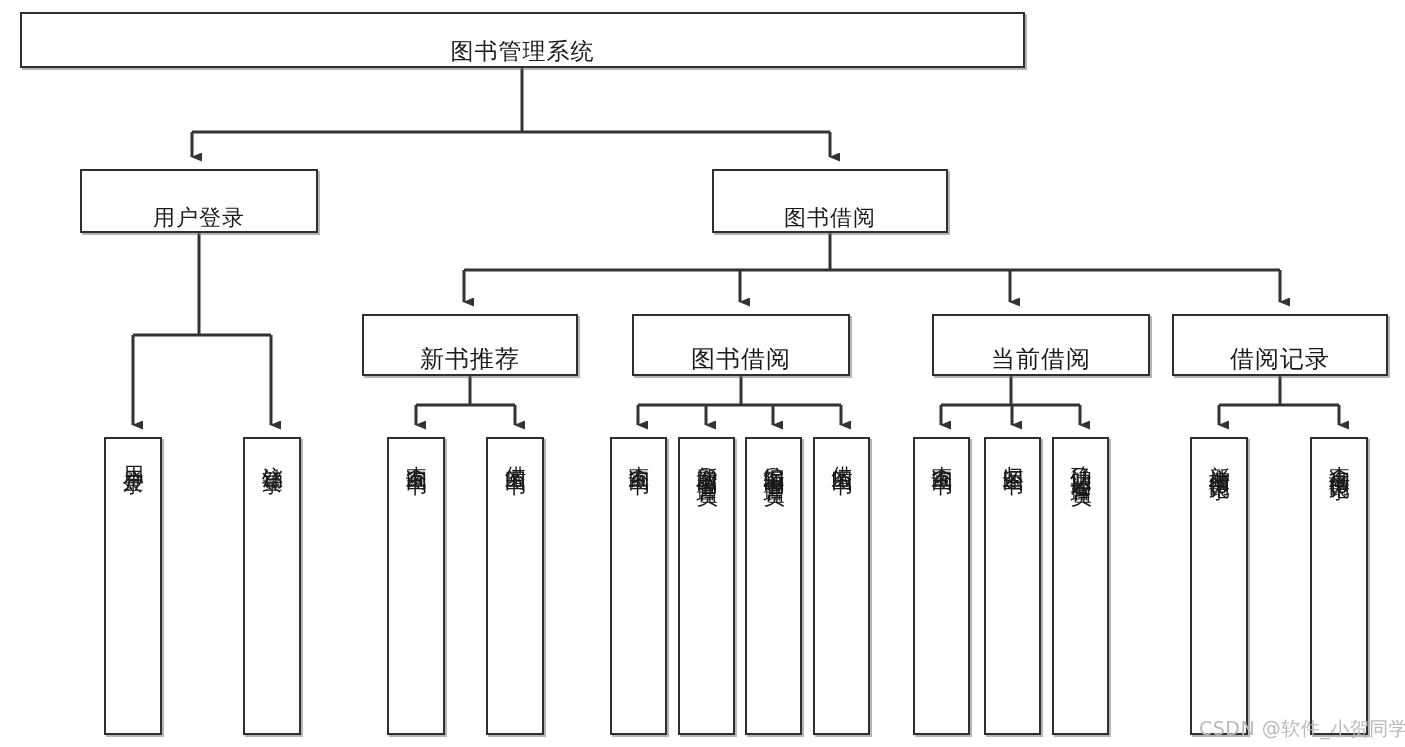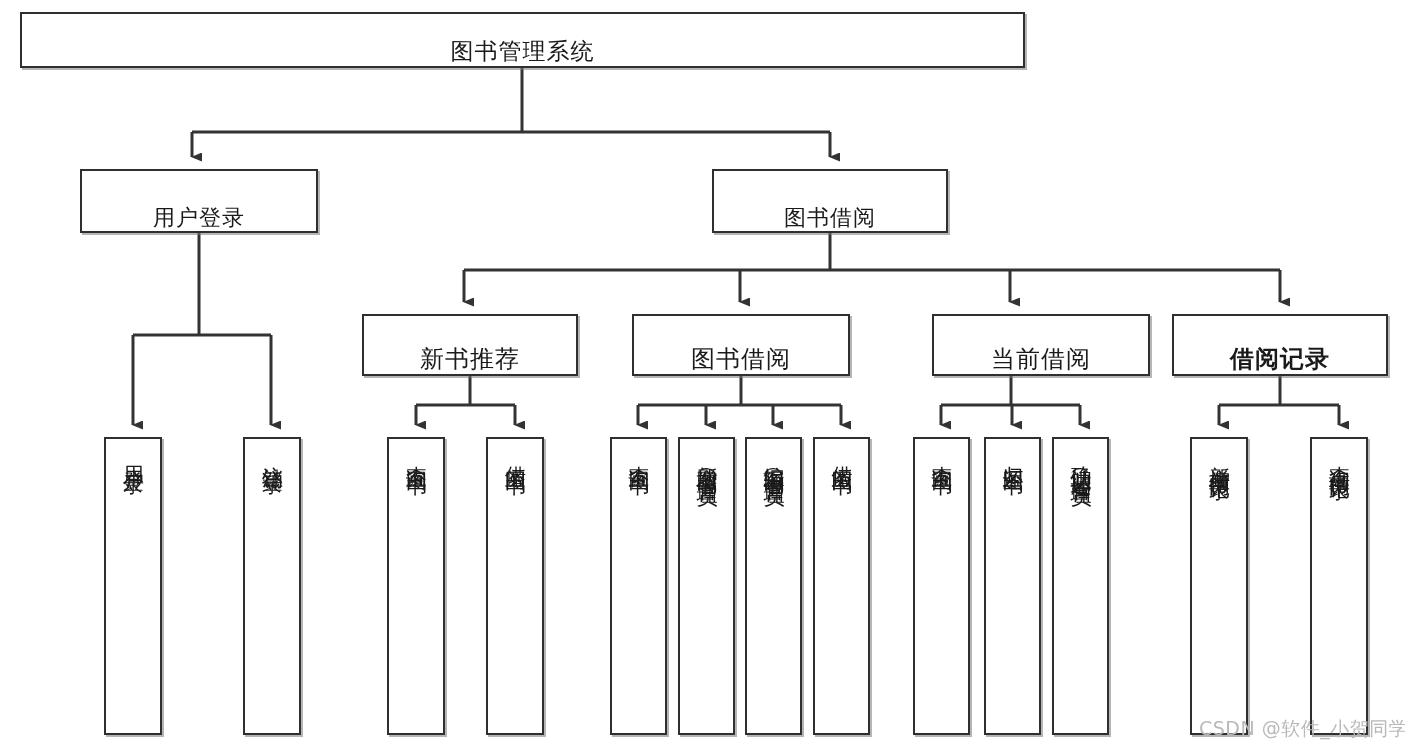--- a/index.html
+++ b/index.html
@@ -138,21 +138,21 @@
 
   <div class="node lvl-3 shadowed" style="left: 362px; top: 314px; width: 216px; height: 62px;">
     <span class="node-label">新书推荐</span>
   </div>
   <div class="node lvl-3 shadowed" style="left: 632px; top: 314px; width: 218px; height: 62px;">
     <span class="node-label">图书借阅</span>
   </div>
   <div class="node lvl-3 shadowed" style="left: 902px; top: 314px; width: 218px; height: 62px; margin-left: 30px;">
     <span class="node-label">当前借阅</span>
   </div>
-  <div class="node lvl-3 shadowed" style="left: 1172px; top: 314px; width: 216px; height: 62px; font-weight: bold;">
+  <div class="node lvl-3 shadowed" style="left: 1172px; top: 314px; width: 216px; height: 62px;">
     <span class="node-label">借阅记录</span>
   </div>
 
   <div class="node vertical shadowed" style="left: 104px; top: 437px; width: 58px; height: 298px;">
     <span class="node-label">用户登录</span>
   </div>
   <div class="node vertical shadowed" style="left: 243px; top: 437px; width: 58px; height: 298px;">
     <span class="node-label">注销登录</span>
   </div>
   <div class="node vertical shadowed" style="left: 387px; top: 437px; width: 58px; height: 298px;">

